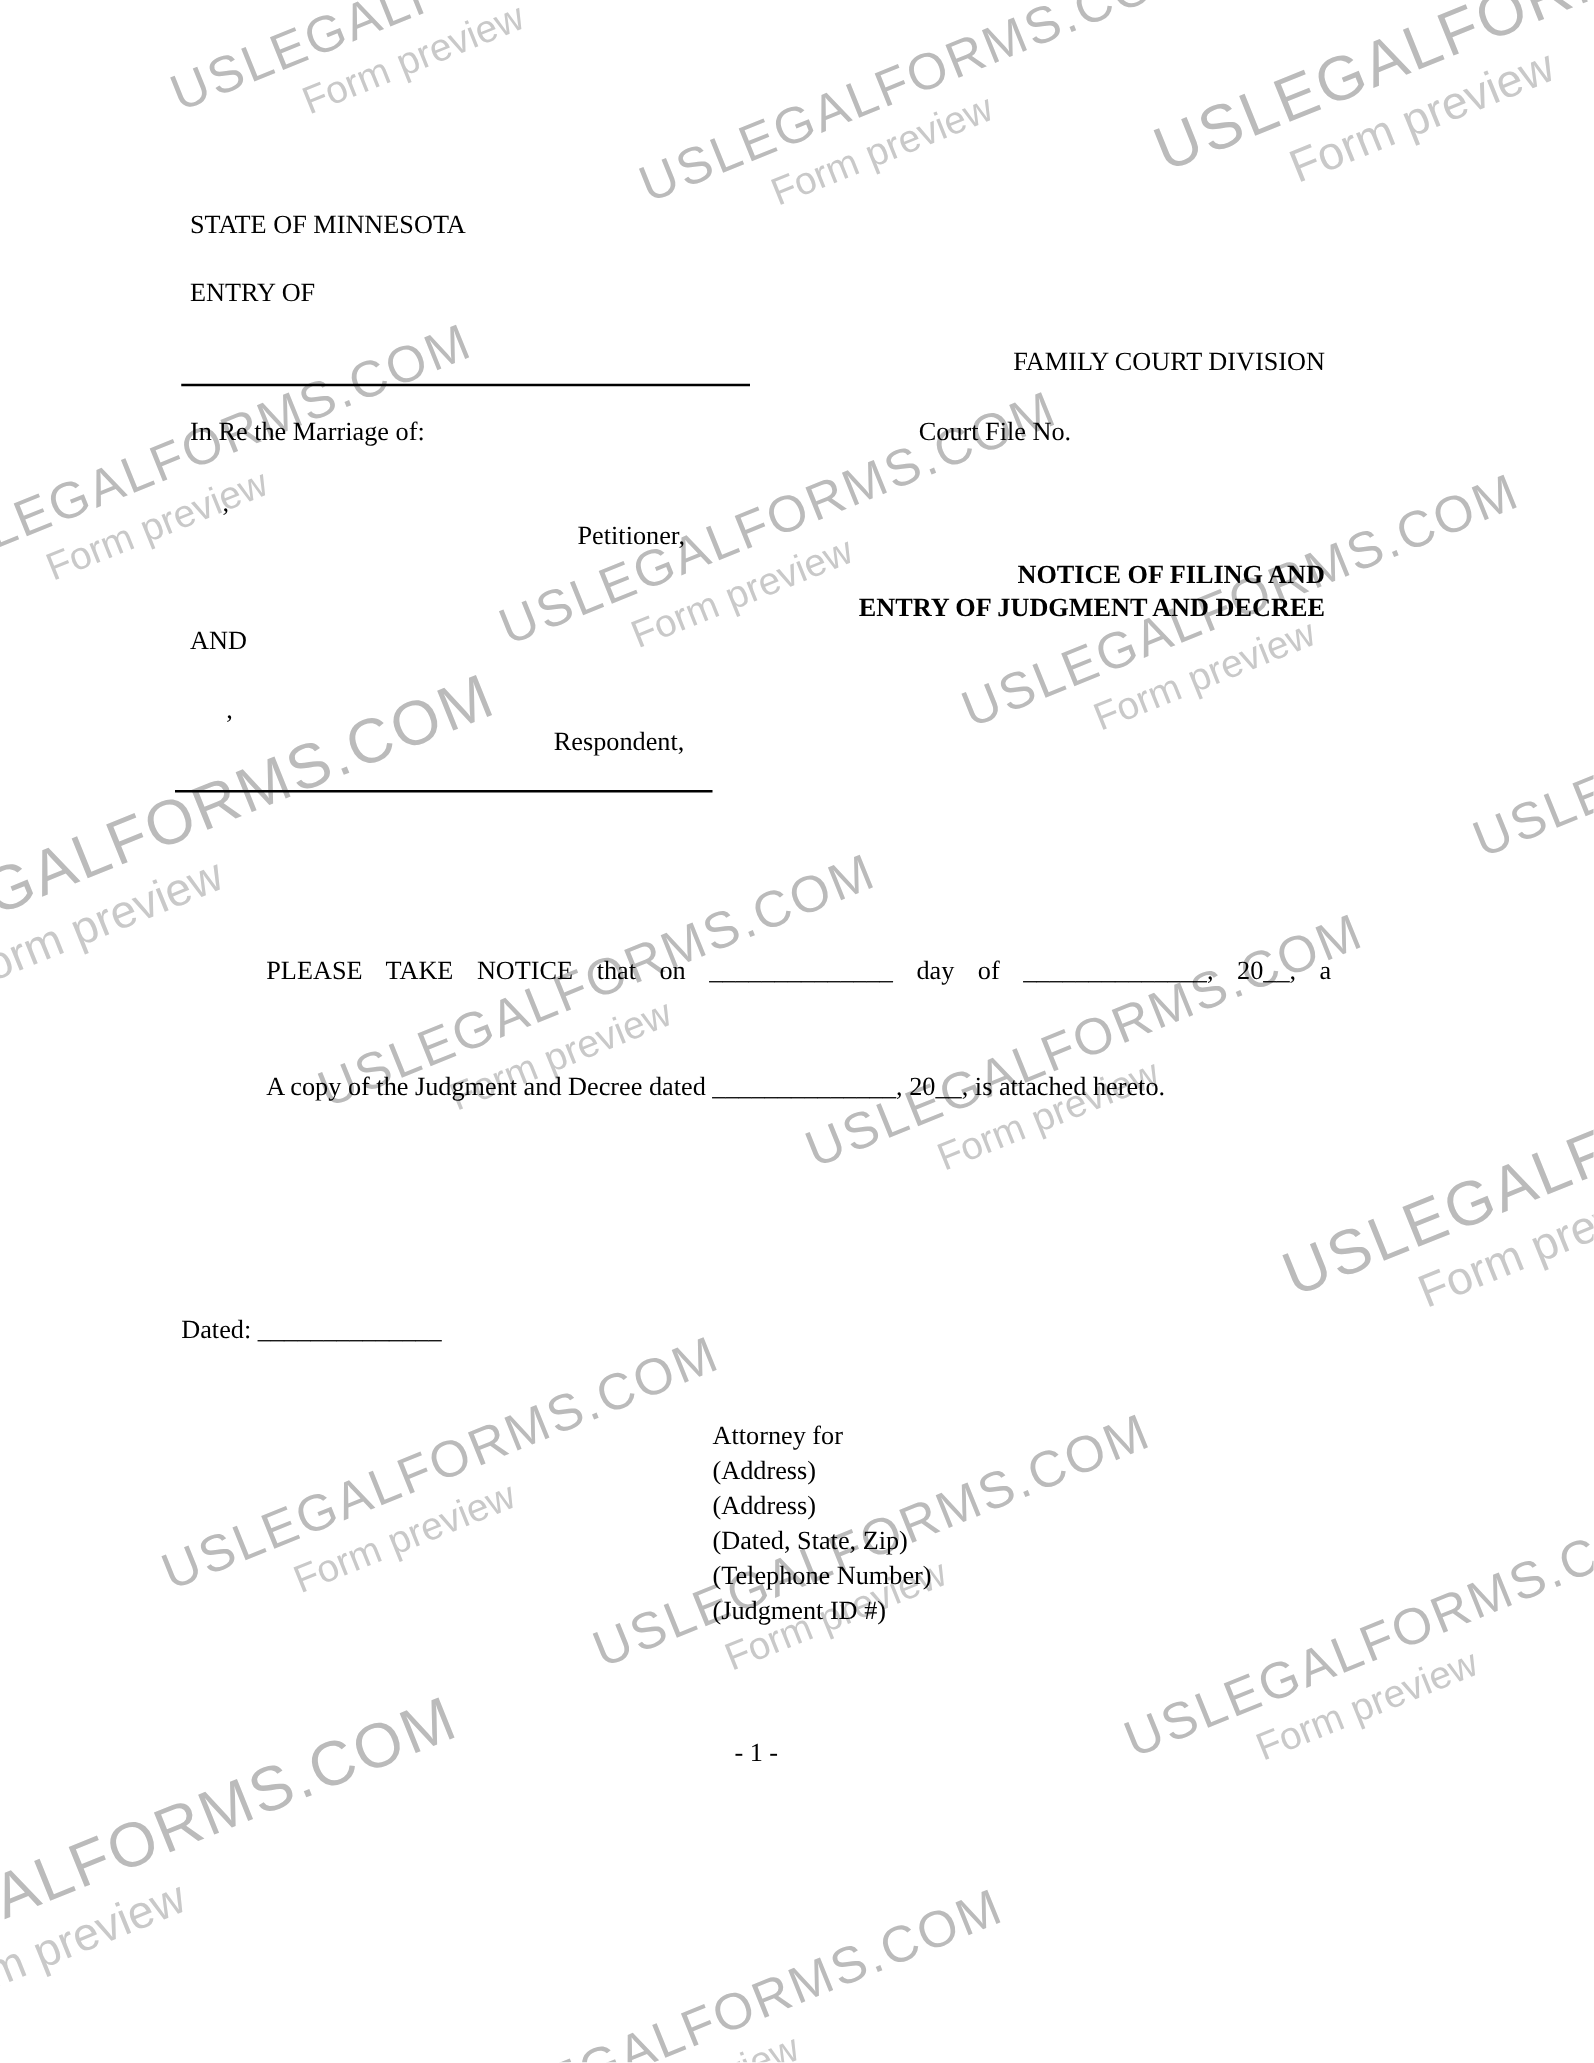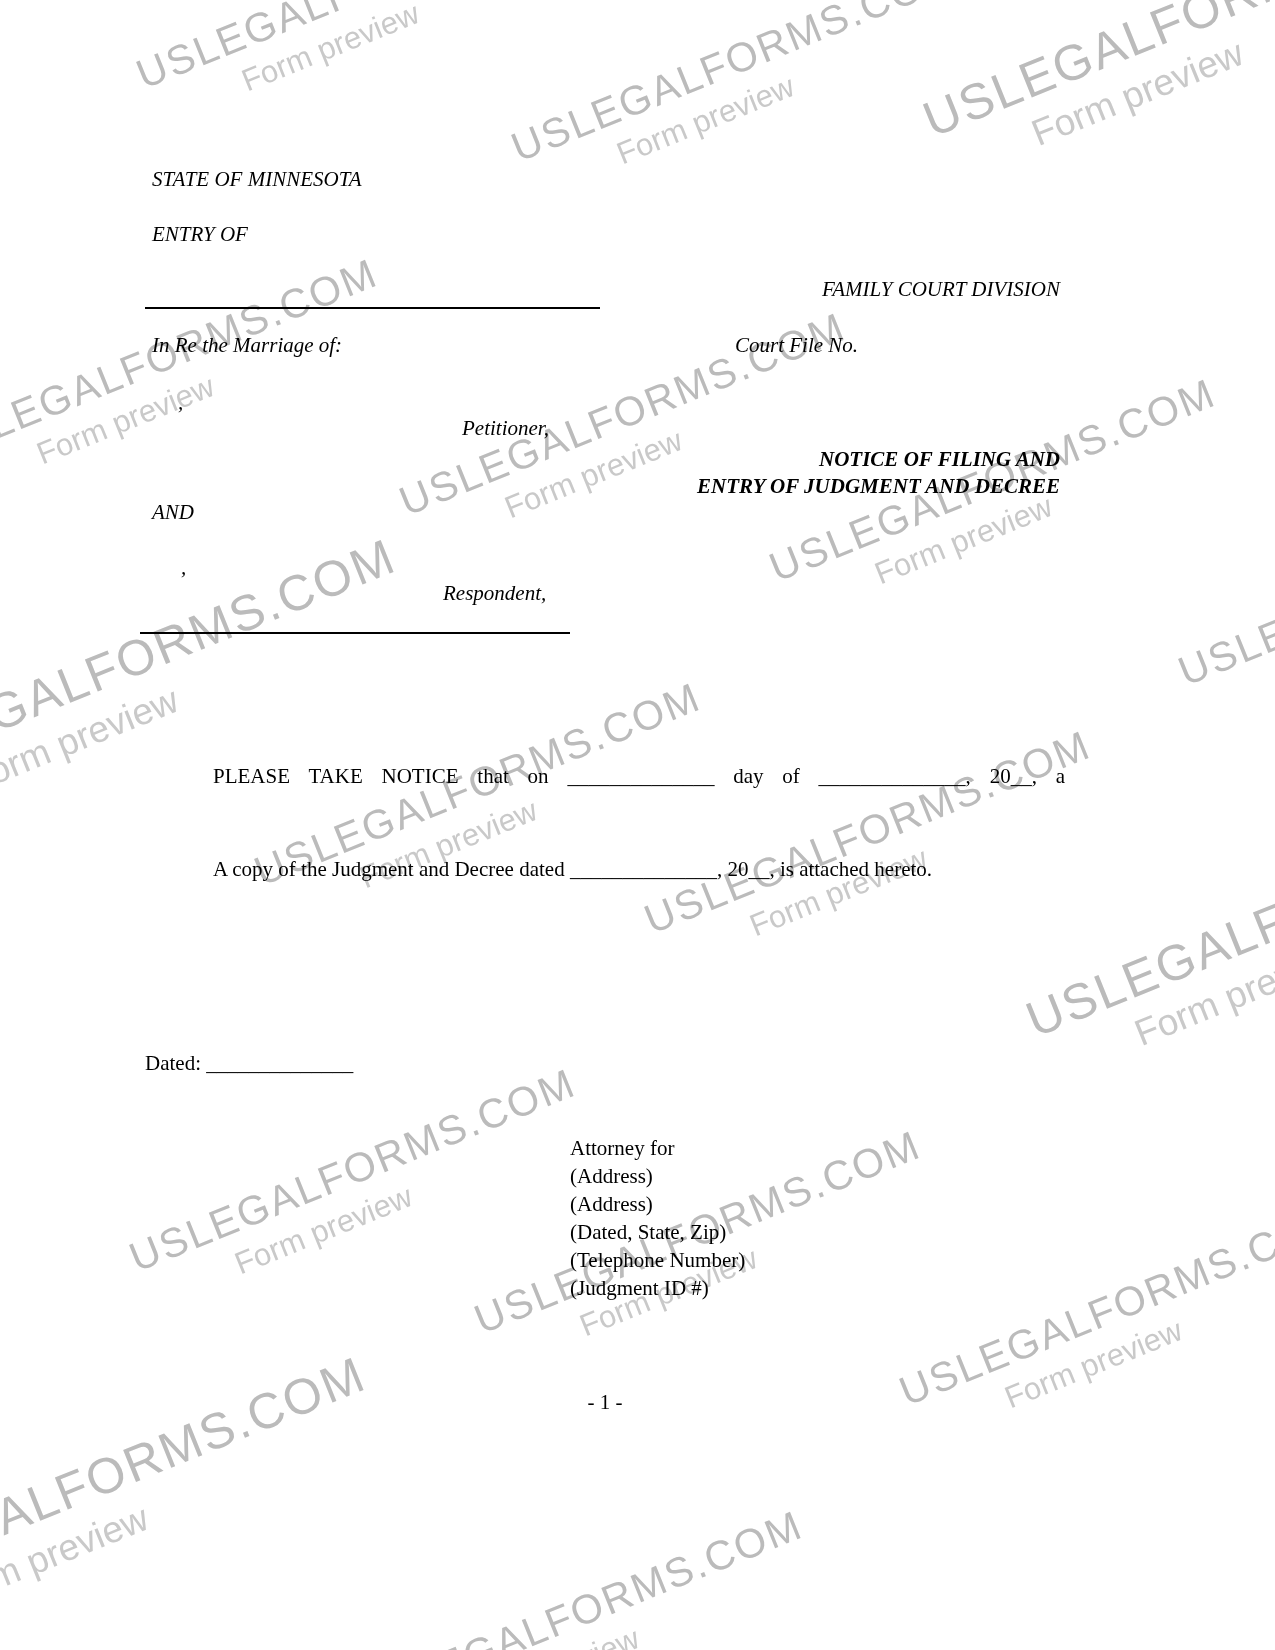--- a/index.html
+++ b/index.html
@@ -18,21 +18,21 @@
     font-size:41px; letter-spacing:2px; color:#bbbbbb;
   }
   .wm .preview {
     display:block; font-family:"Liberation Sans","DejaVu Sans",sans-serif;
     font-size:31px; color:#c9c9c9; margin-left:95px; margin-top:3px;
   }
   .wm.lg .brand { font-size:50px; }
   .wm.lg .preview { font-size:37px; }
 
   
-  .abs { position:absolute;font-style:italic; }
+  .abs { position:absolute; }
   .rightcol { left:635px; width:425px; text-align:right; }
   .rule { position:absolute; height:0; border-bottom:2px solid #000; }
   .bold { font-weight:bold; }
   .title-block { line-height:27px; }
   .para { position:absolute; left:145px; width:920px; line-height:47px; }
   .jline { display:block; padding-left:68px; text-align:justify; text-align-last:justify; }
   .nline { display:block; }
   .iline { display:block; padding-left:68px; }
   .dated { position:absolute; left:145px; top:1040px; line-height:47px; }
   .dated .blank { }

